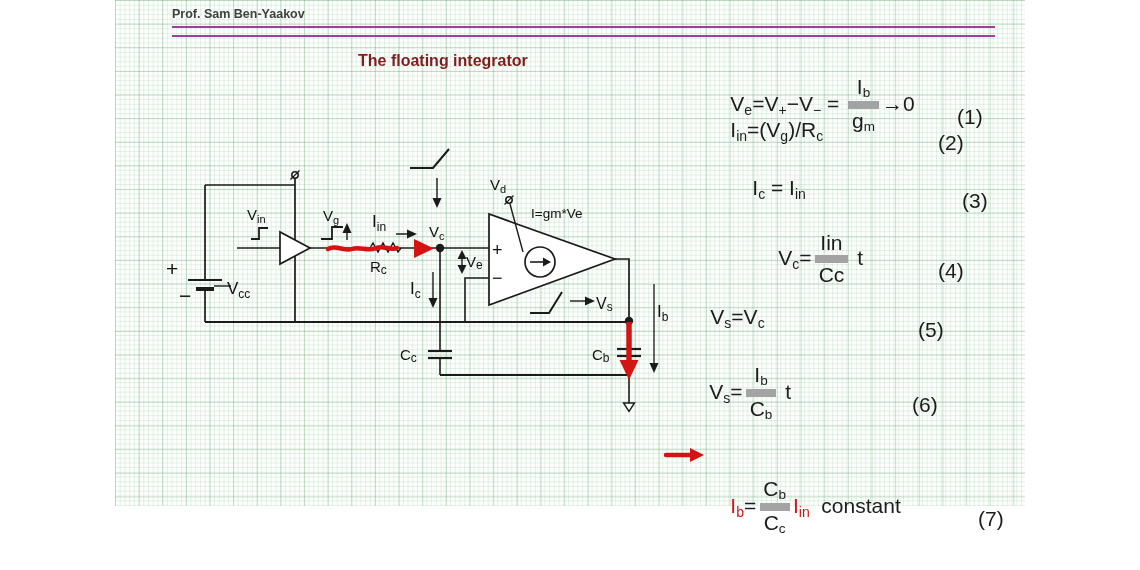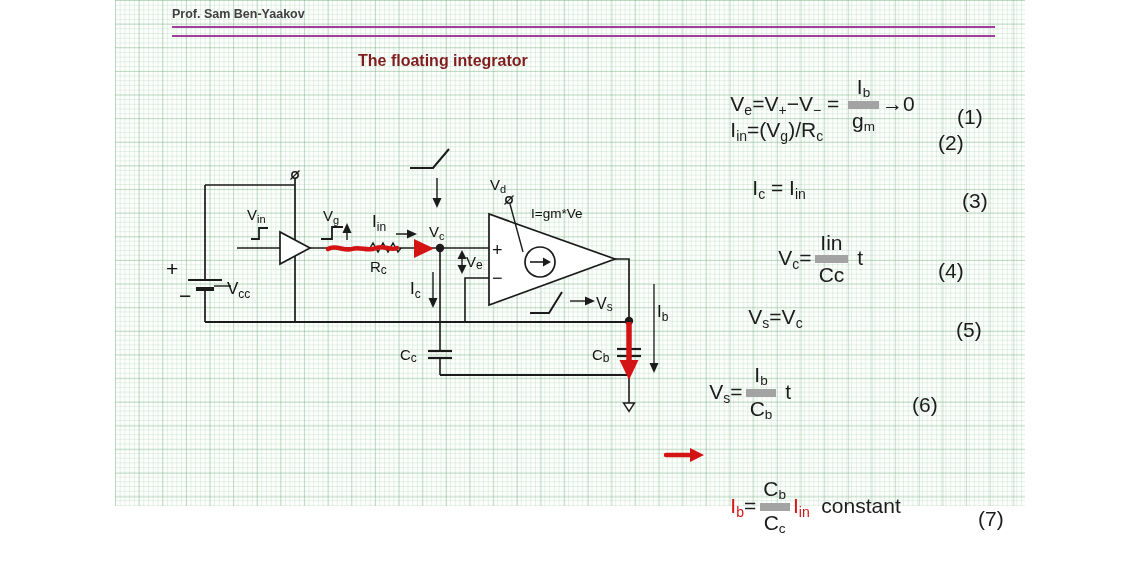--- a/index.html
+++ b/index.html
@@ -143,21 +143,21 @@
   <div class="eq" style="left:721px;top:152px;margin-left:8px;">
     <span>I</span><span class="sb">c</span><span> = I</span><span class="sb">in</span>
     <span class="eqnum" style="left:233px;">(3)</span>
   </div>
 
   <div class="eq" style="left:707px;top:208px;padding-left:48px;">
     <span>V</span><span class="sb">c</span><span>=</span><span class="frac"><span class="ft">Iin</span><span class="fb">Cc</span></span><span> t</span>
     <span class="eqnum" style="left:231px;">(4)</span>
   </div>
 
-  <div class="eq" style="left:725px;top:281px;">
+  <div class="eq" style="left:687px;top:281px;">
     <span>V</span><span class="sb">s</span><span>=V</span><span class="sb">c</span>
     <span class="eqnum" style="left:231px;">(5)</span>
   </div>
 
   <div class="eq" style="left:686px;top:340px;">
     <span>V</span><span class="sb">s</span><span>=</span><span class="frac"><span class="ft"><span>I</span><span class="sbf">b</span></span><span class="fb"><span>C</span><span class="sbf">b</span></span></span><span> t</span>
     <span class="eqnum" style="left:226px;">(6)</span>
   </div>
 
   <div class="eq" style="left:707px;top:454px;">

